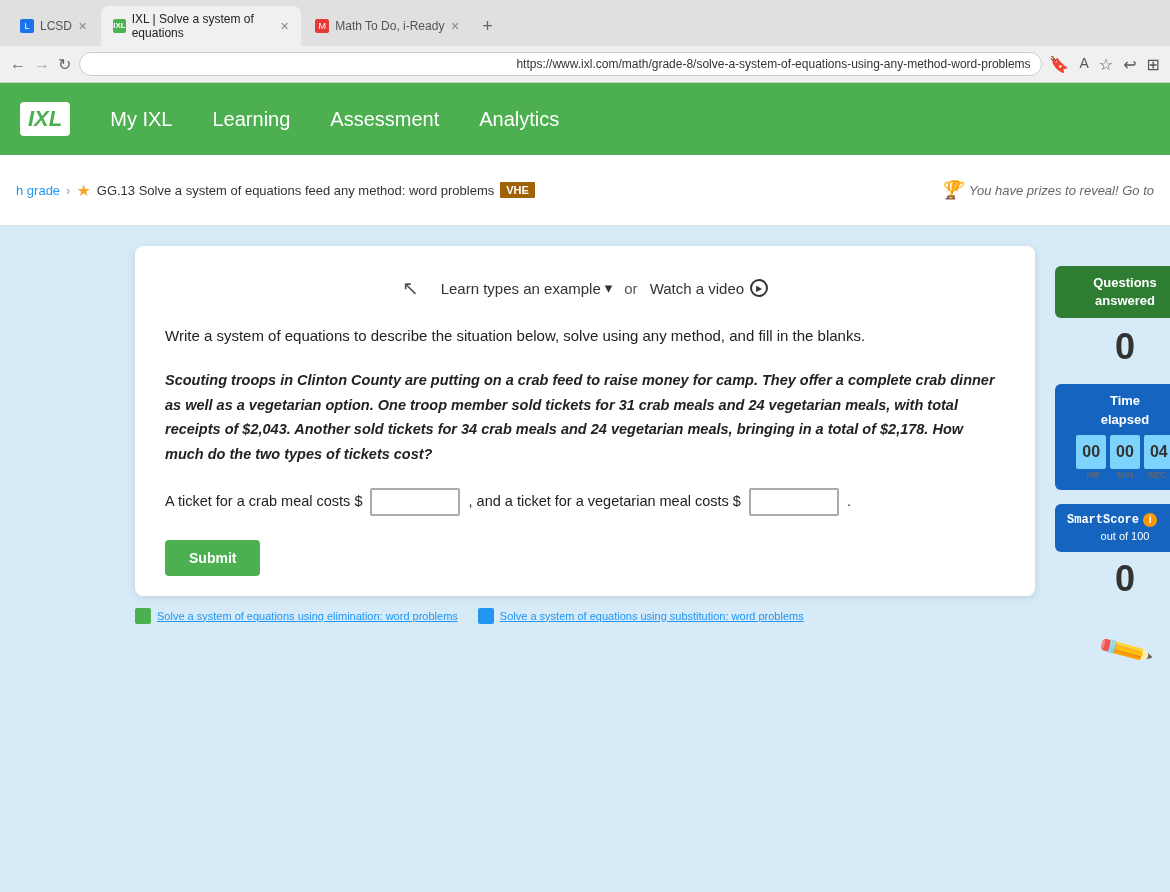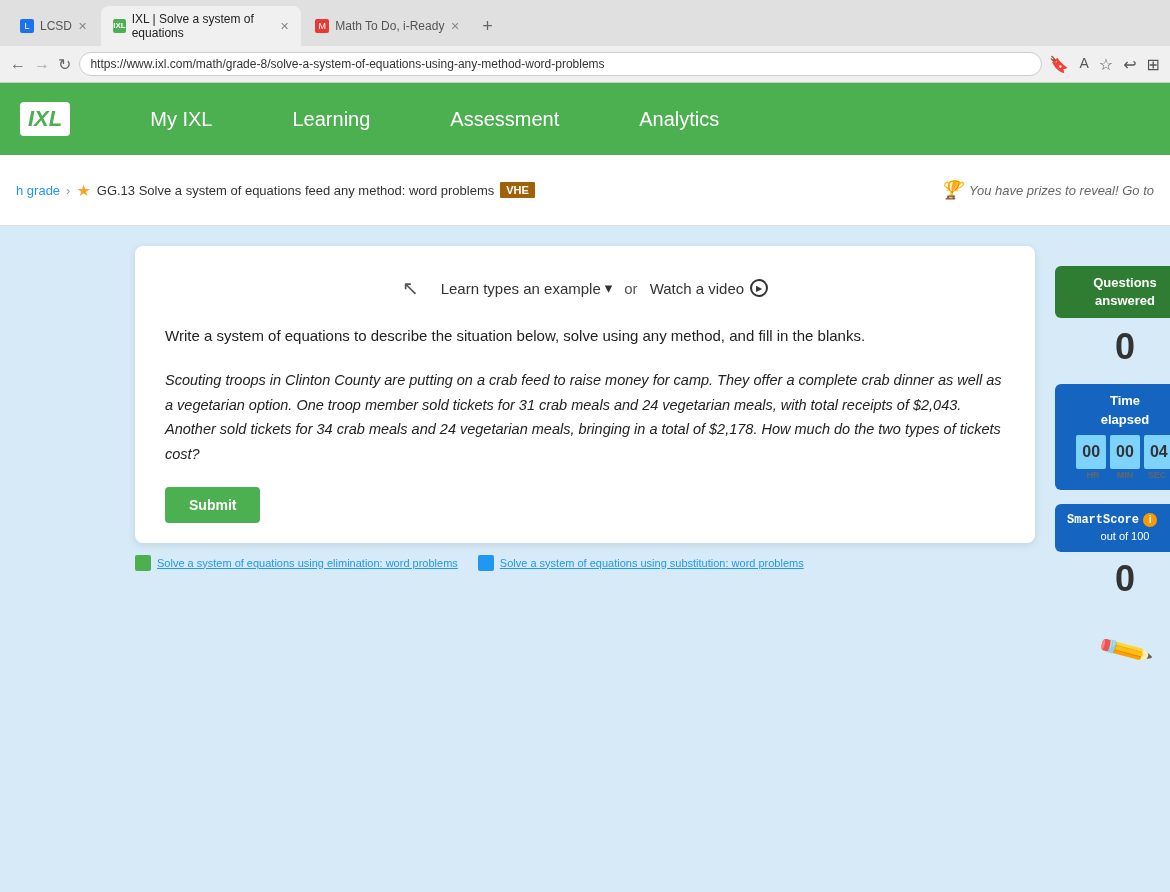--- a/index.html
+++ b/index.html
@@ -67,20 +67,21 @@
       gap: 8px;
     }
     .address-input {
       flex: 1;
       padding: 4px 10px;
       border: 1px solid #ccc;
       border-radius: 16px;
       font-size: 12px;
       background: white;
       color: #333;
+      text-align: right;
     }
     .browser-icons {
       display: flex;
       gap: 10px;
       font-size: 16px;
       color: #555;
     }
 
     
     .ixl-header {
@@ -103,21 +104,20 @@
     .ixl-nav {
       display: flex;
       gap: 40px;
       color: white;
       font-size: 20px;
       font-weight: 500;
     }
     .ixl-nav-item {
       cursor: pointer;
       padding: 4px 0;
-      margin-left: 40px;
     }
 
     
     .breadcrumb-bar {
       background: white;
       padding: 24px 16px;
       display: flex;
       align-items: center;
       font-size: 13px;
       color: #333;
@@ -299,20 +299,21 @@
       color: #222;
       margin-bottom: 20px;
       line-height: 1.6;
     }
     .problem-text {
       font-size: 14.5px;
       color: #222;
       line-height: 1.7;
       margin-bottom: 20px;
       font-style: italic;
+      font-weight: bold;
     }
     .answer-row {
       font-size: 14.5px;
       color: #222;
       margin-bottom: 24px;
       line-height: 2;
     }
     .answer-input {
       display: inline-block;
       width: 90px;
@@ -457,20 +458,27 @@
         </div>
       </div>
 
       
       <p class="problem-instructions">Write a system of equations to describe the situation below, solve using any method, and fill in the blanks.</p>
 
       
       <p class="problem-text">Scouting troops in Clinton County are putting on a crab feed to raise money for camp. They offer a complete crab dinner as well as a vegetarian option. One troop member sold tickets for 31 crab meals and 24 vegetarian meals, with total receipts of $2,043. Another sold tickets for 34 crab meals and 24 vegetarian meals, bringing in a total of $2,178. How much do the two types of tickets cost?</p>
 
       
+      <div class="answer-row">
+        <span>A ticket for a crab meal costs $</span>
+        <input type="text" class="answer-input" value="" style="">
+        <span>, and a ticket for a vegetarian meal costs $</span>
+        <input type="text" class="answer-input" value="" style="">
+        <span>.</span>
+      </div>
 
       
       <button class="submit-btn">Submit</button>
 
       
     </div>
 
     <div class="questions-panel">
       <div class="questions-answered-box">
         <span>Questions<br>answered</span>

